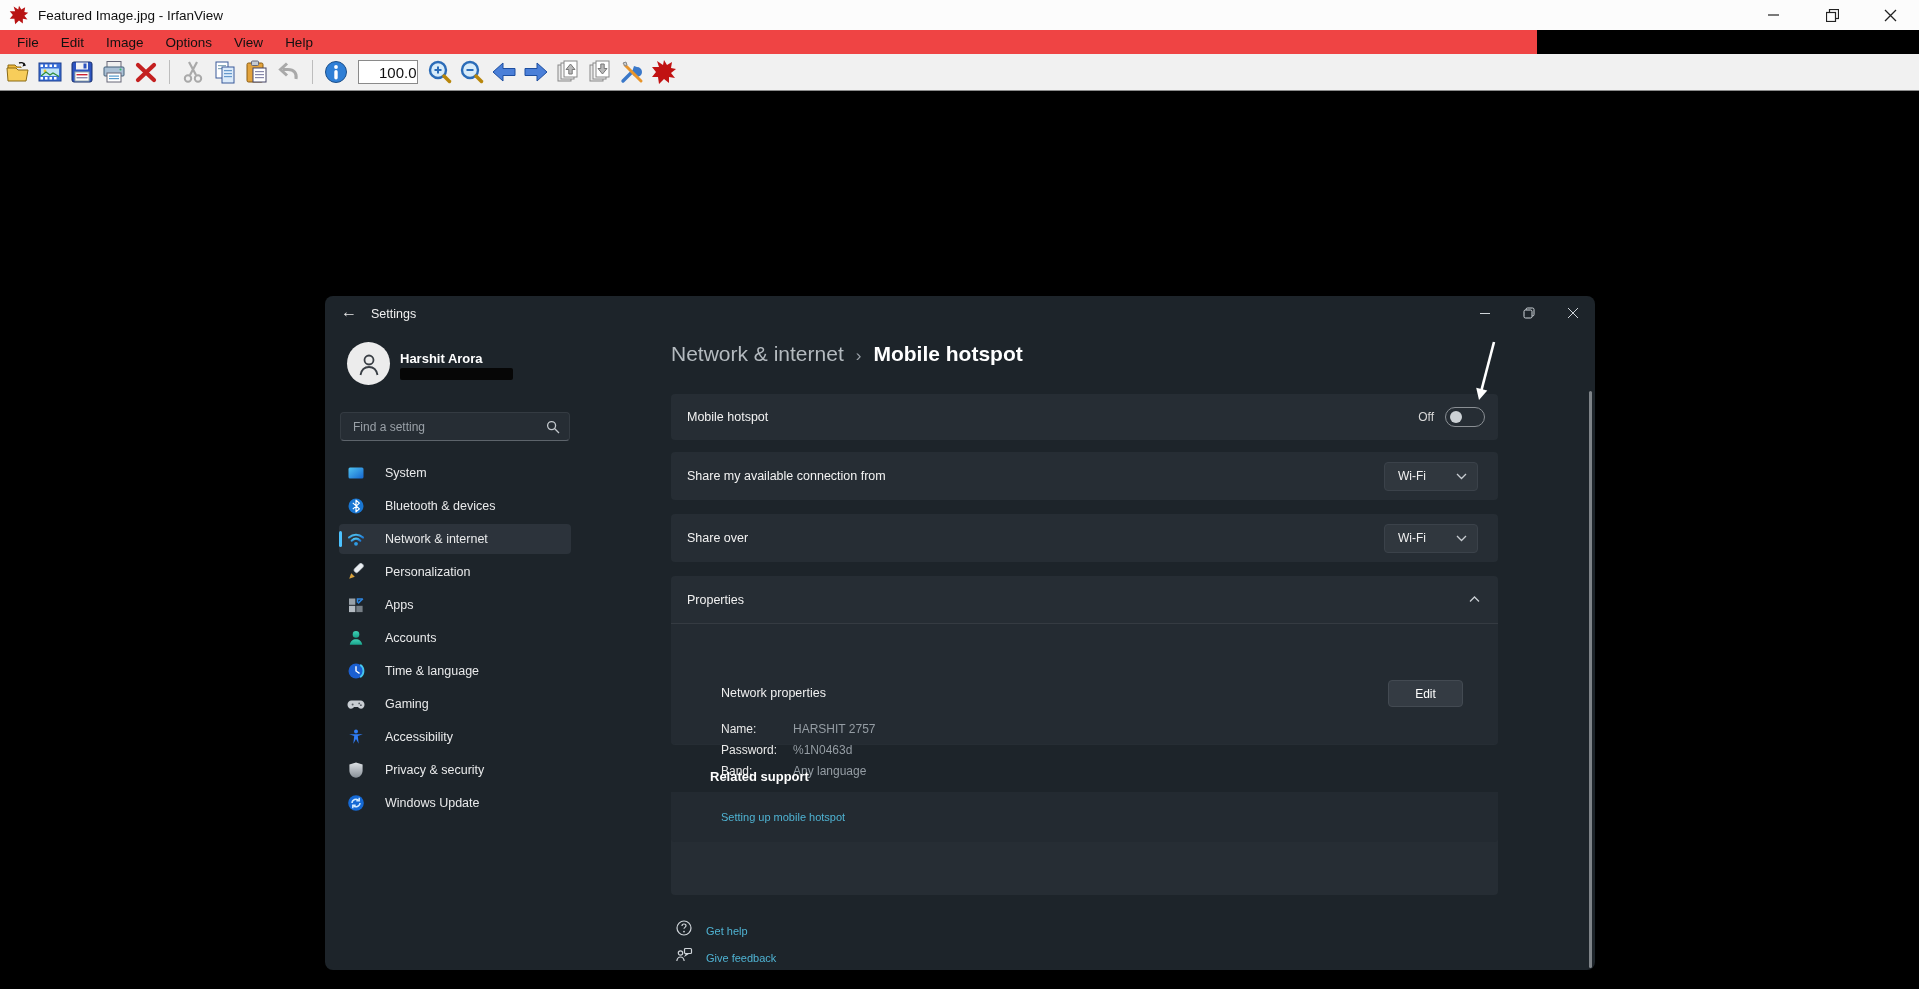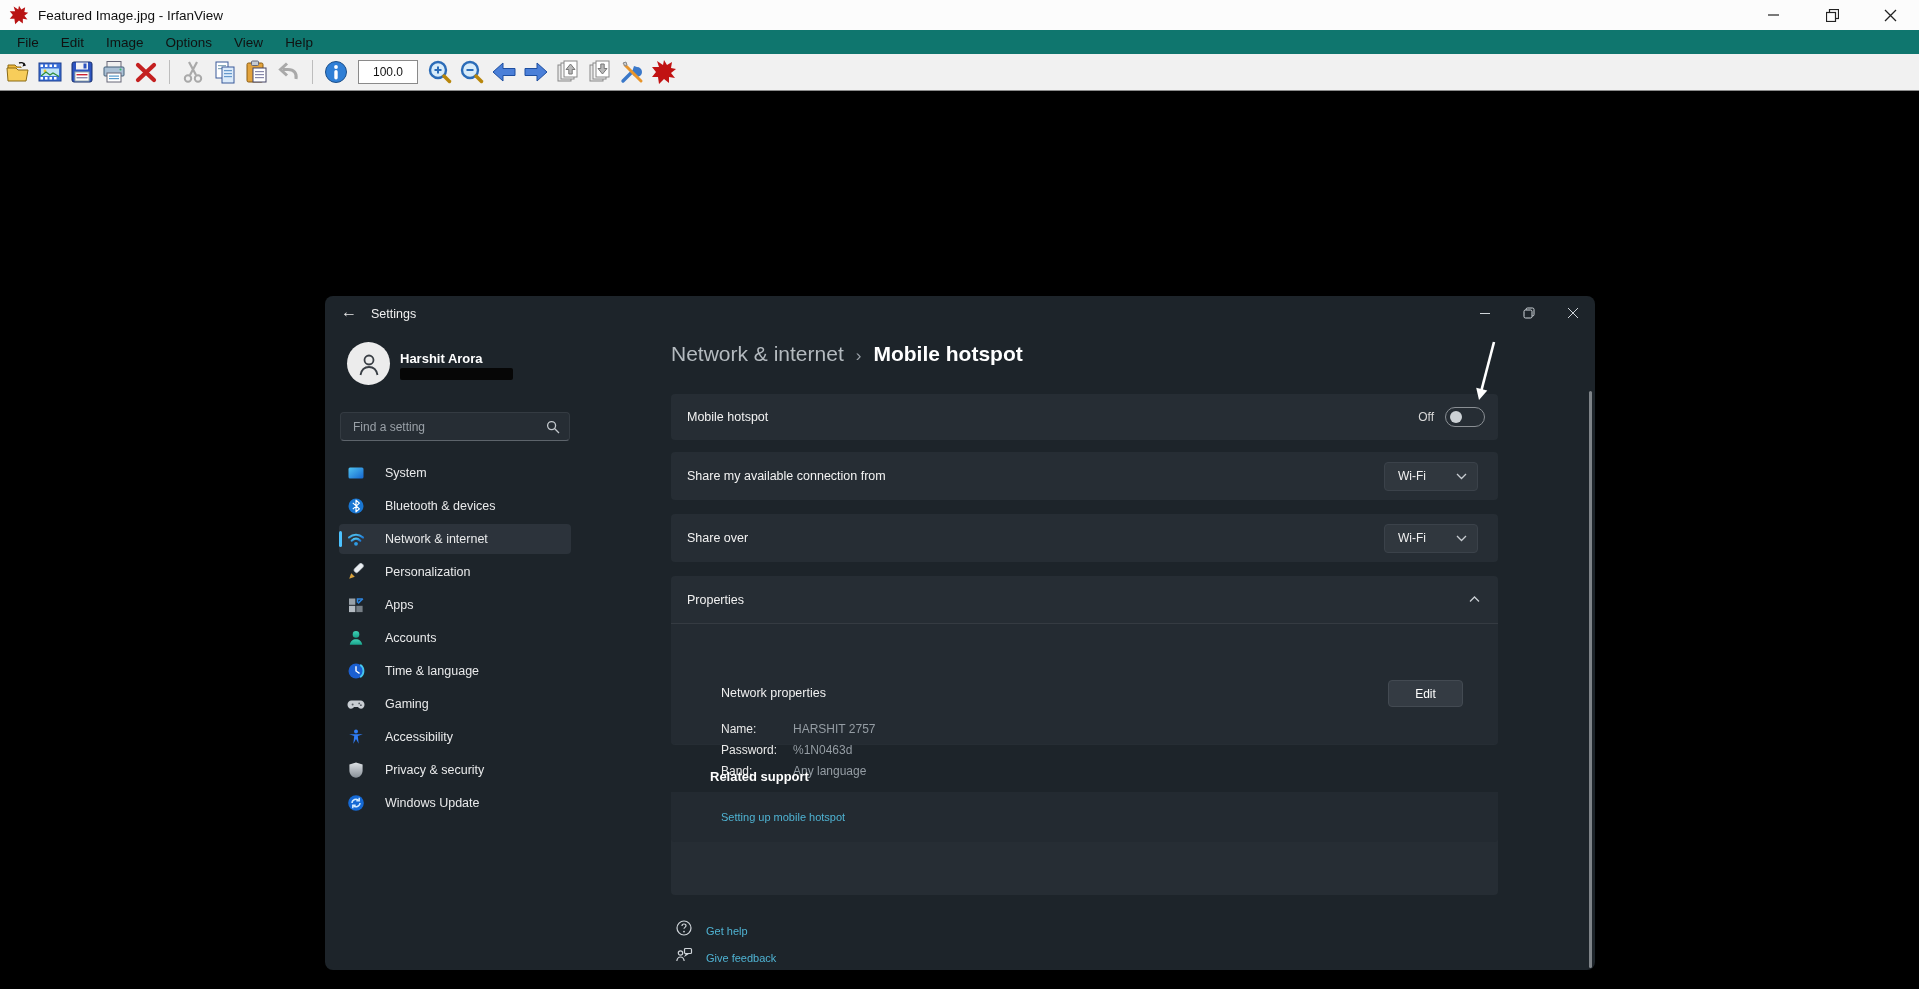--- a/index.html
+++ b/index.html
@@ -6,31 +6,31 @@
   html,body { width:1919px; height:989px; overflow:hidden; }
   body { background:#000; font-family:"Liberation Sans","DejaVu Sans",sans-serif; position:relative; }
 
   
   .iv-titlebar { position:absolute; top:0; left:0; width:1919px; height:30px;
     background:#fcfcfc; display:flex; align-items:center; }
   .iv-title-icon { width:20px; height:20px; margin:0 9px 0 9px; }
   .iv-title-text { font-size:13.5px; color:#111; }
   .iv-caption-btns { margin-left:auto; display:flex; height:30px; }
   .iv-cap { width:58px; height:30px; display:flex; align-items:center; justify-content:center; }
-  .iv-menubar { position:absolute; top:30px; left:0; width:1919px; height:24px;
-    background:#0f766e; display:flex; align-items:center; padding-left:6px; }
+  .iv-menubar { position:absolute; top:30px; left:0; width:1537px; height:24px;
+    background:#ef4444; display:flex; align-items:center; padding-left:6px; }
   .iv-menu-item { font-size:13.5px; color:#111; padding:2px 11px; }
   .iv-toolbar { position:absolute; top:54px; left:0; width:1919px; height:37px;
     background:#f1f1f1; border-bottom:1px solid #8b8b8b; display:flex; align-items:center;
     padding-left:5px; gap:6px; }
   .tbtn { width:26px; height:26px; display:flex; align-items:center; justify-content:center; }
   .tsep { width:1px; height:24px; background:#bdbdbd; margin:0 4px; }
   .iv-zoom-combo { width:60px; height:24px; background:#fff; border:1px solid #8a8a8a;
-    display:flex; align-items:center; justify-content:space-between; padding:0 14px;
-    font-size:12px; color:#111; margin:0 3px; }
+    display:flex; align-items:center; justify-content:space-between; padding:0 20px;
+    font-size:15px; color:#111; margin:0 3px; }
   .iv-canvas { position:absolute; top:92px; left:0; width:1919px; height:897px; background:#000; }
 
   
   .win { position:absolute; left:325px; top:204px; width:1270px; height:674px;
     background:#1d242a; border-radius:8px; overflow:hidden; color:#f5f5f5; }
   .win-title { position:absolute; left:0; top:0; width:100%; height:38px; }
   .back-arrow { position:absolute; left:16px; top:7px; font-size:16px; color:#e6e6e6; }
   .win-title-text { position:absolute; left:46px; top:11px; font-size:12.5px; color:#f0f0f0; }
   .win-caps { position:absolute; right:0; top:0; display:flex; }
   .wcap { width:44px; height:34px; display:flex; align-items:center; justify-content:center; }

